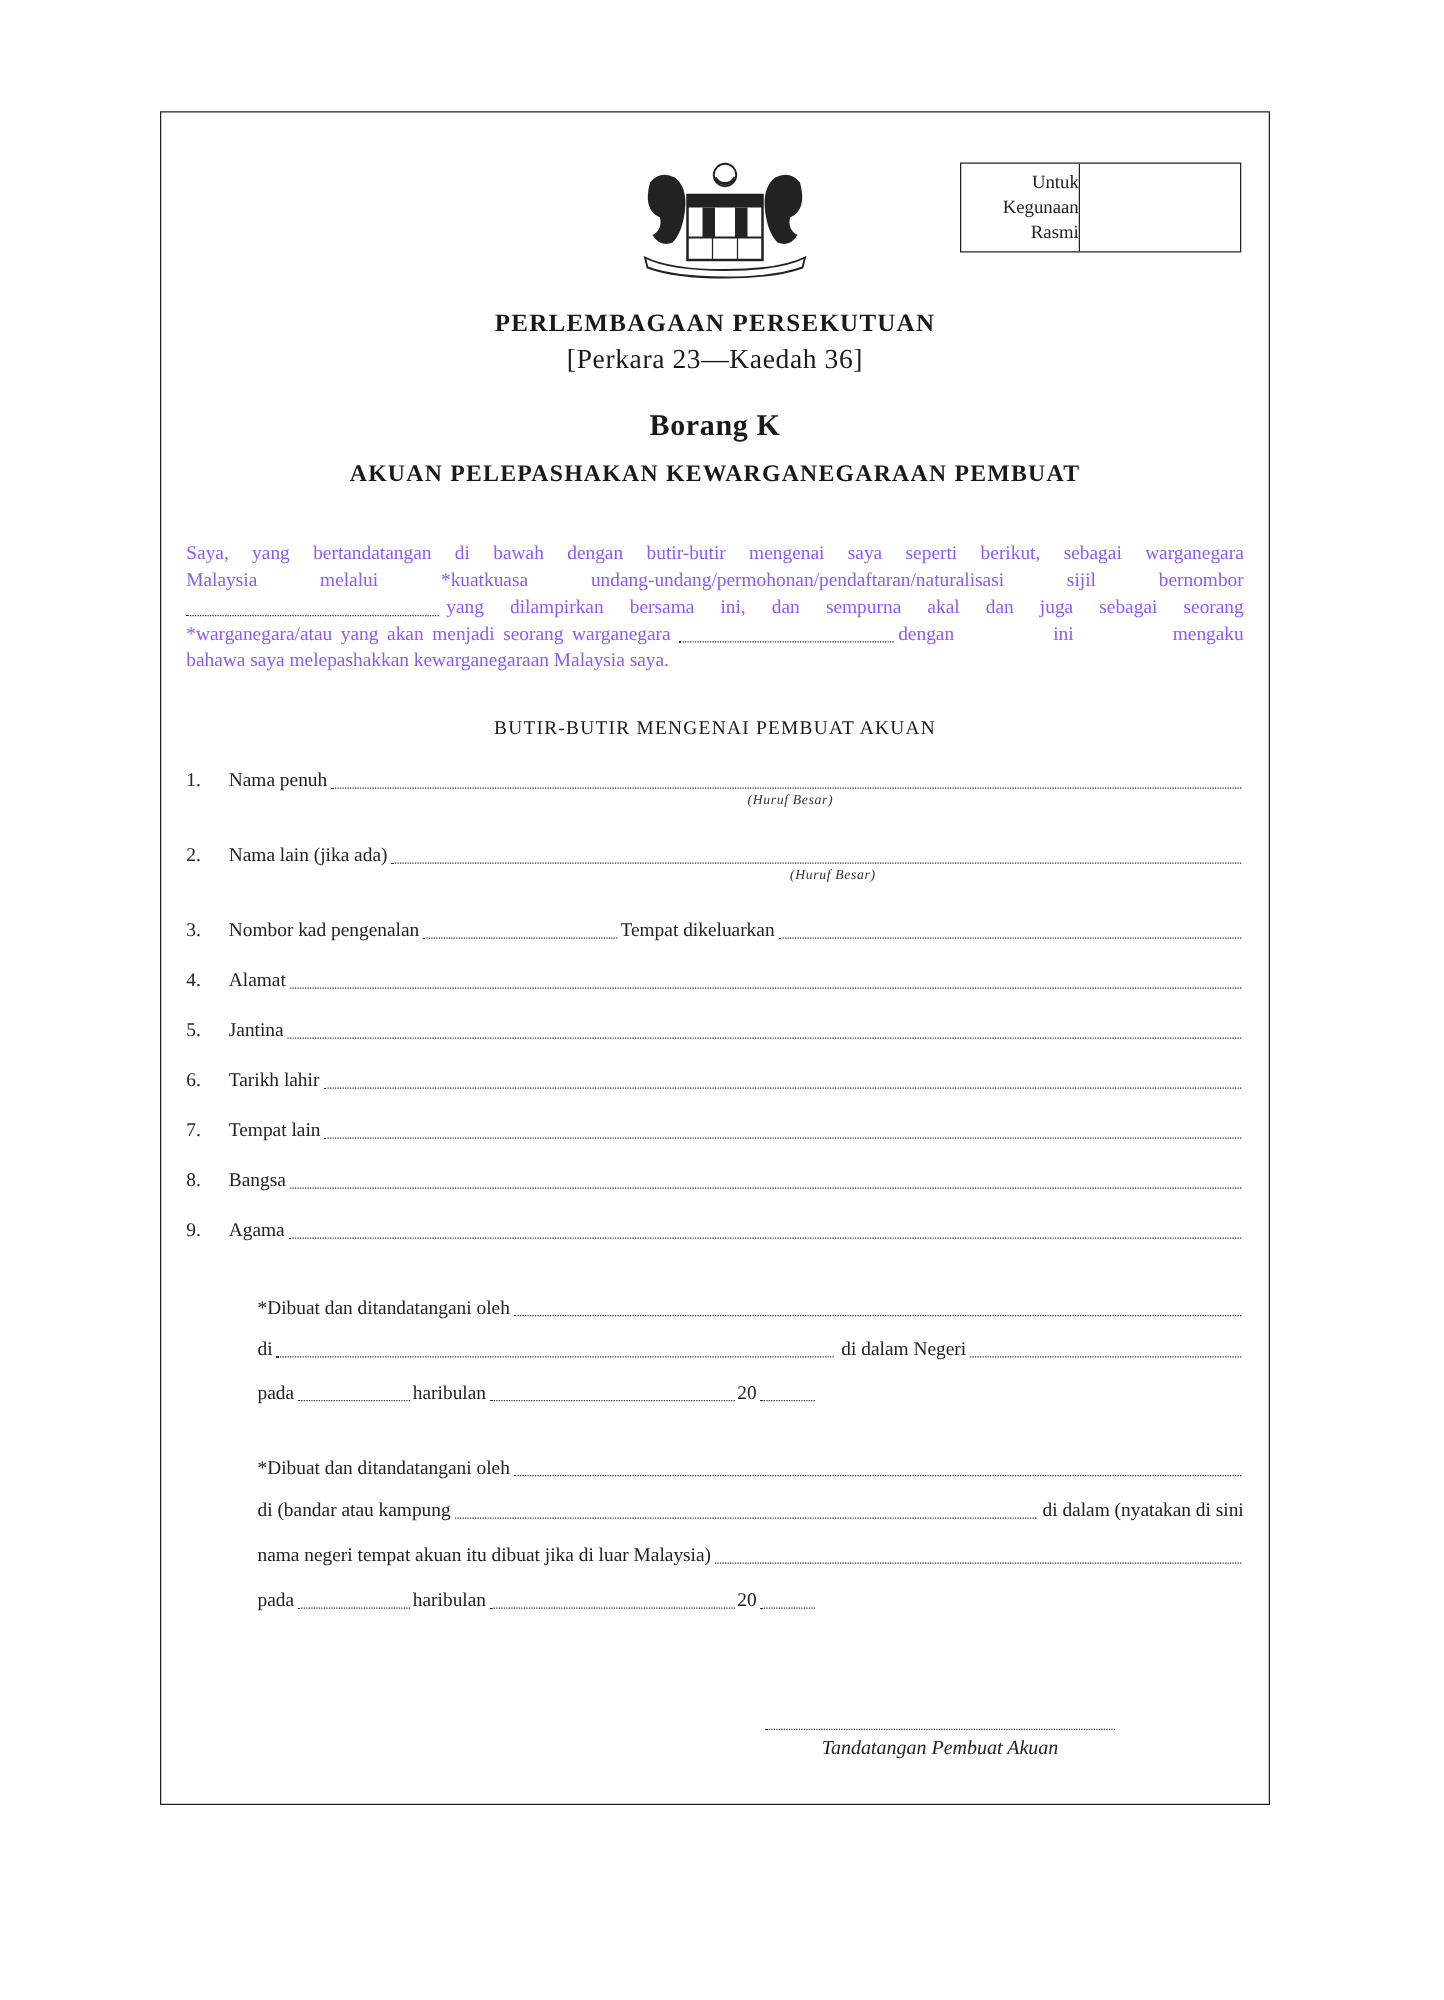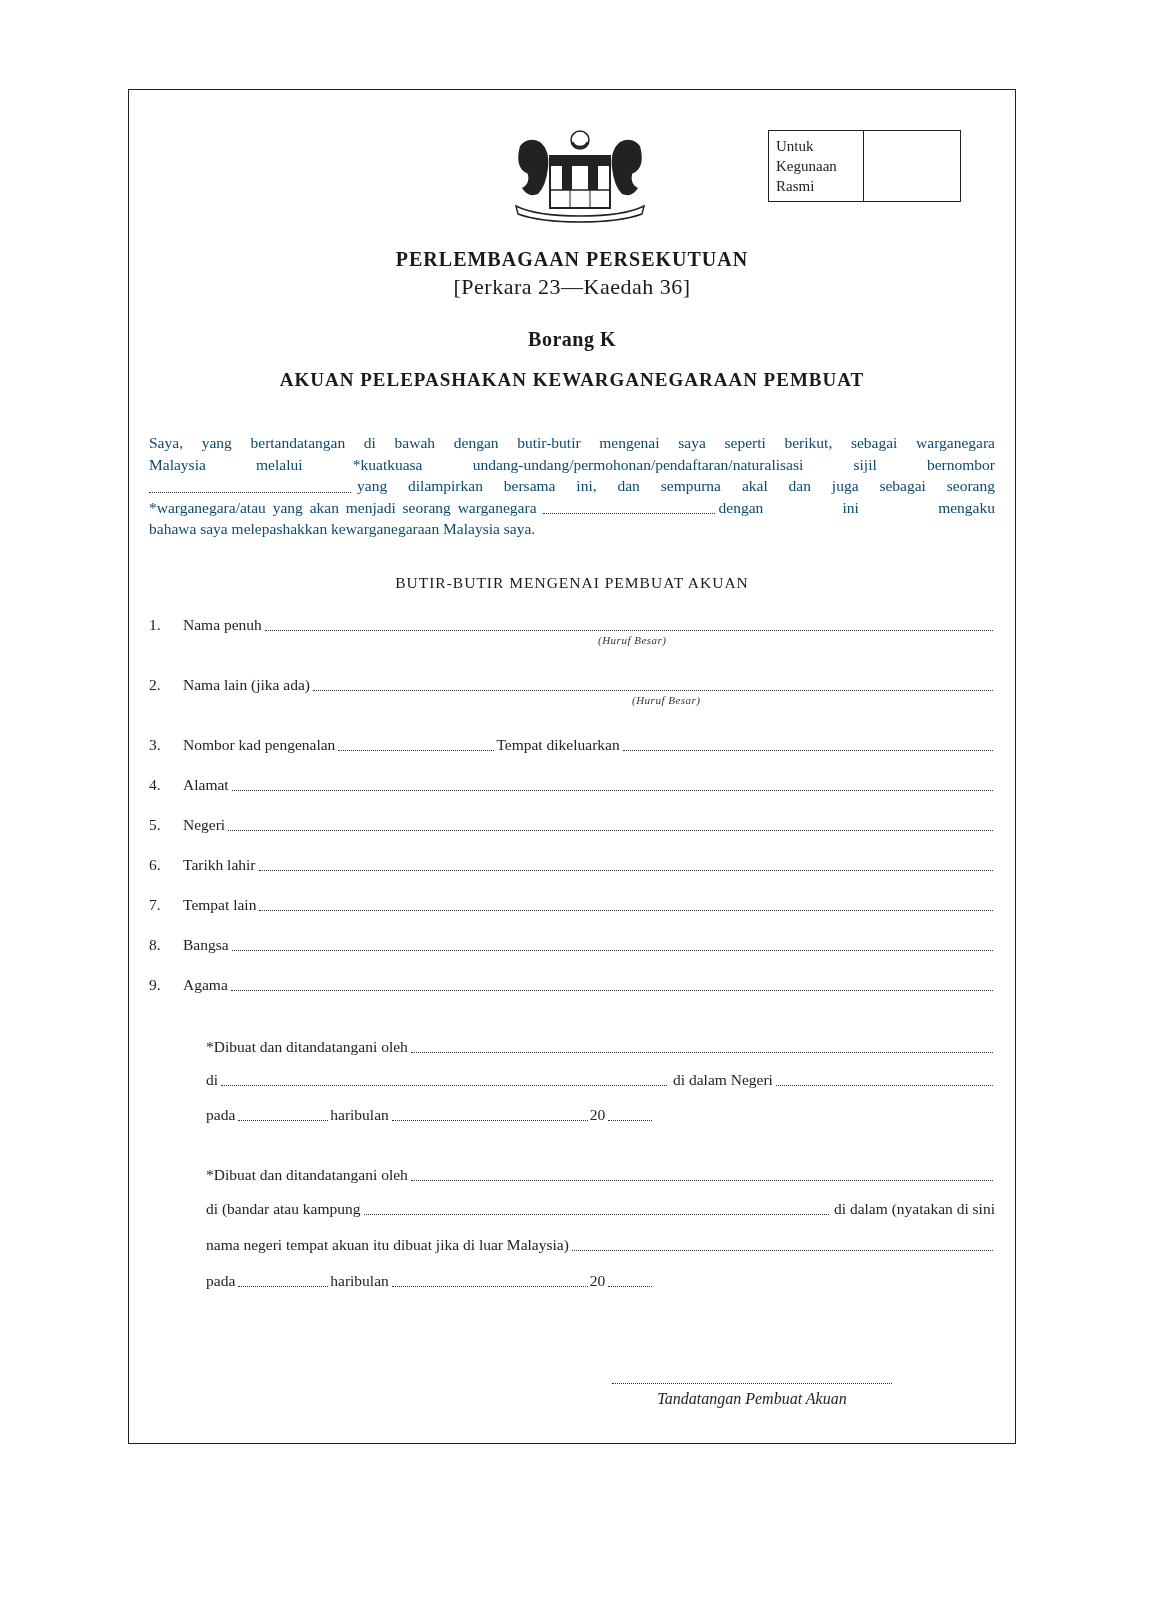--- a/index.html
+++ b/index.html
@@ -1,27 +1,27 @@
 <!DOCTYPE html>
 <html><head>
   <meta charset="utf-8">
   <style>
     html, body { margin:0; padding:0; background:#ffffff; }
     body { width:1155px; height:1600px; position:relative; font-family:"Liberation Serif", "DejaVu Serif", serif; color:#1a1a1a; overflow:hidden; }
     .frame { position:absolute; left:128px; top:89px; width:888px; height:1355px; border:1.6px solid #222; box-sizing:border-box; }
     .crest { position:absolute; left:510px; top:126px; width:140px; height:98px; }
-    .official-box { position:absolute; left:768px; top:130px; width:193px; height:72px; border:1.5px solid #222; box-sizing:border-box; display:flex; }
+    .official-box { position:absolute; left:768px; top:130px; width:225px; height:72px; border:1.5px solid #222; box-sizing:border-box; display:flex;text-align:right; }
     .official-box .lbl { width:95px; border-right:1.5px solid #222; padding:5px 0 0 7px; font-size:15px; line-height:20px; color:#222; box-sizing:border-box; }
     .official-box .blank { flex:1; }
     .center { position:absolute; left:128px; width:888px; text-align:center; }
     .t1 { top:248px; font-size:20px; font-weight:bold; letter-spacing:1px; }
     .t2 { top:274px; font-size:22px; letter-spacing:0.5px; }
-    .t3 { top:328px; font-size:20px; font-weight:bold; letter-spacing:0.5px; }
+    .t3 { top:328px; font-size:24px; font-weight:bold; letter-spacing:0.5px; }
     .t4 { top:369px; font-size:19px; font-weight:bold; letter-spacing:1px; }
-    .intro { position:absolute; left:149px; top:432px; width:846px; font-size:15.5px; line-height:21.5px; text-align:justify; text-align-last:justify; color:#0c4a6e; }
+    .intro { position:absolute; left:149px; top:432px; width:846px; font-size:15.5px; line-height:21.5px; text-align:justify; text-align-last:justify; color:#8b5cf6; }
     .intro .last { text-align-last:left; }
     .intro p { margin:0; }
     .section { top:574px; font-size:15.5px; letter-spacing:1px; }
     .row { position:absolute; left:149px; width:846px; display:flex; align-items:baseline; font-size:15.5px; color:#222; }
     .row .num { width:34px; flex:none; }
     .row .lab { flex:none; white-space:nowrap; }
     .row .dots { flex:1; border-bottom:1.6px dotted #333; height:0; margin:0 2px 3px 3px; align-self:flex-end; }
     .row .dots.fixed { flex:none; }
     .hint { position:absolute; font-size:11px; font-style:italic; color:#333; letter-spacing:0.5px; }
     .decl { position:absolute; left:206px; width:789px; display:flex; align-items:baseline; font-size:15.5px; color:#222; }
@@ -105,21 +105,21 @@
 </div>
 
 <div class="row" style="top:776px">
   <span class="num">4.</span>
   <span class="lab">Alamat</span>
   <span class="dots"></span>
 </div>
 
 <div class="row" style="top:816px">
   <span class="num">5.</span>
-  <span class="lab">Negeri</span>
+  <span class="lab">Jantina</span>
   <span class="dots"></span>
 </div>
 
 <div class="row" style="top:856px">
   <span class="num">6.</span>
   <span class="lab">Tarikh lahir</span>
   <span class="dots"></span>
 </div>
 
 <div class="row" style="top:896px">

